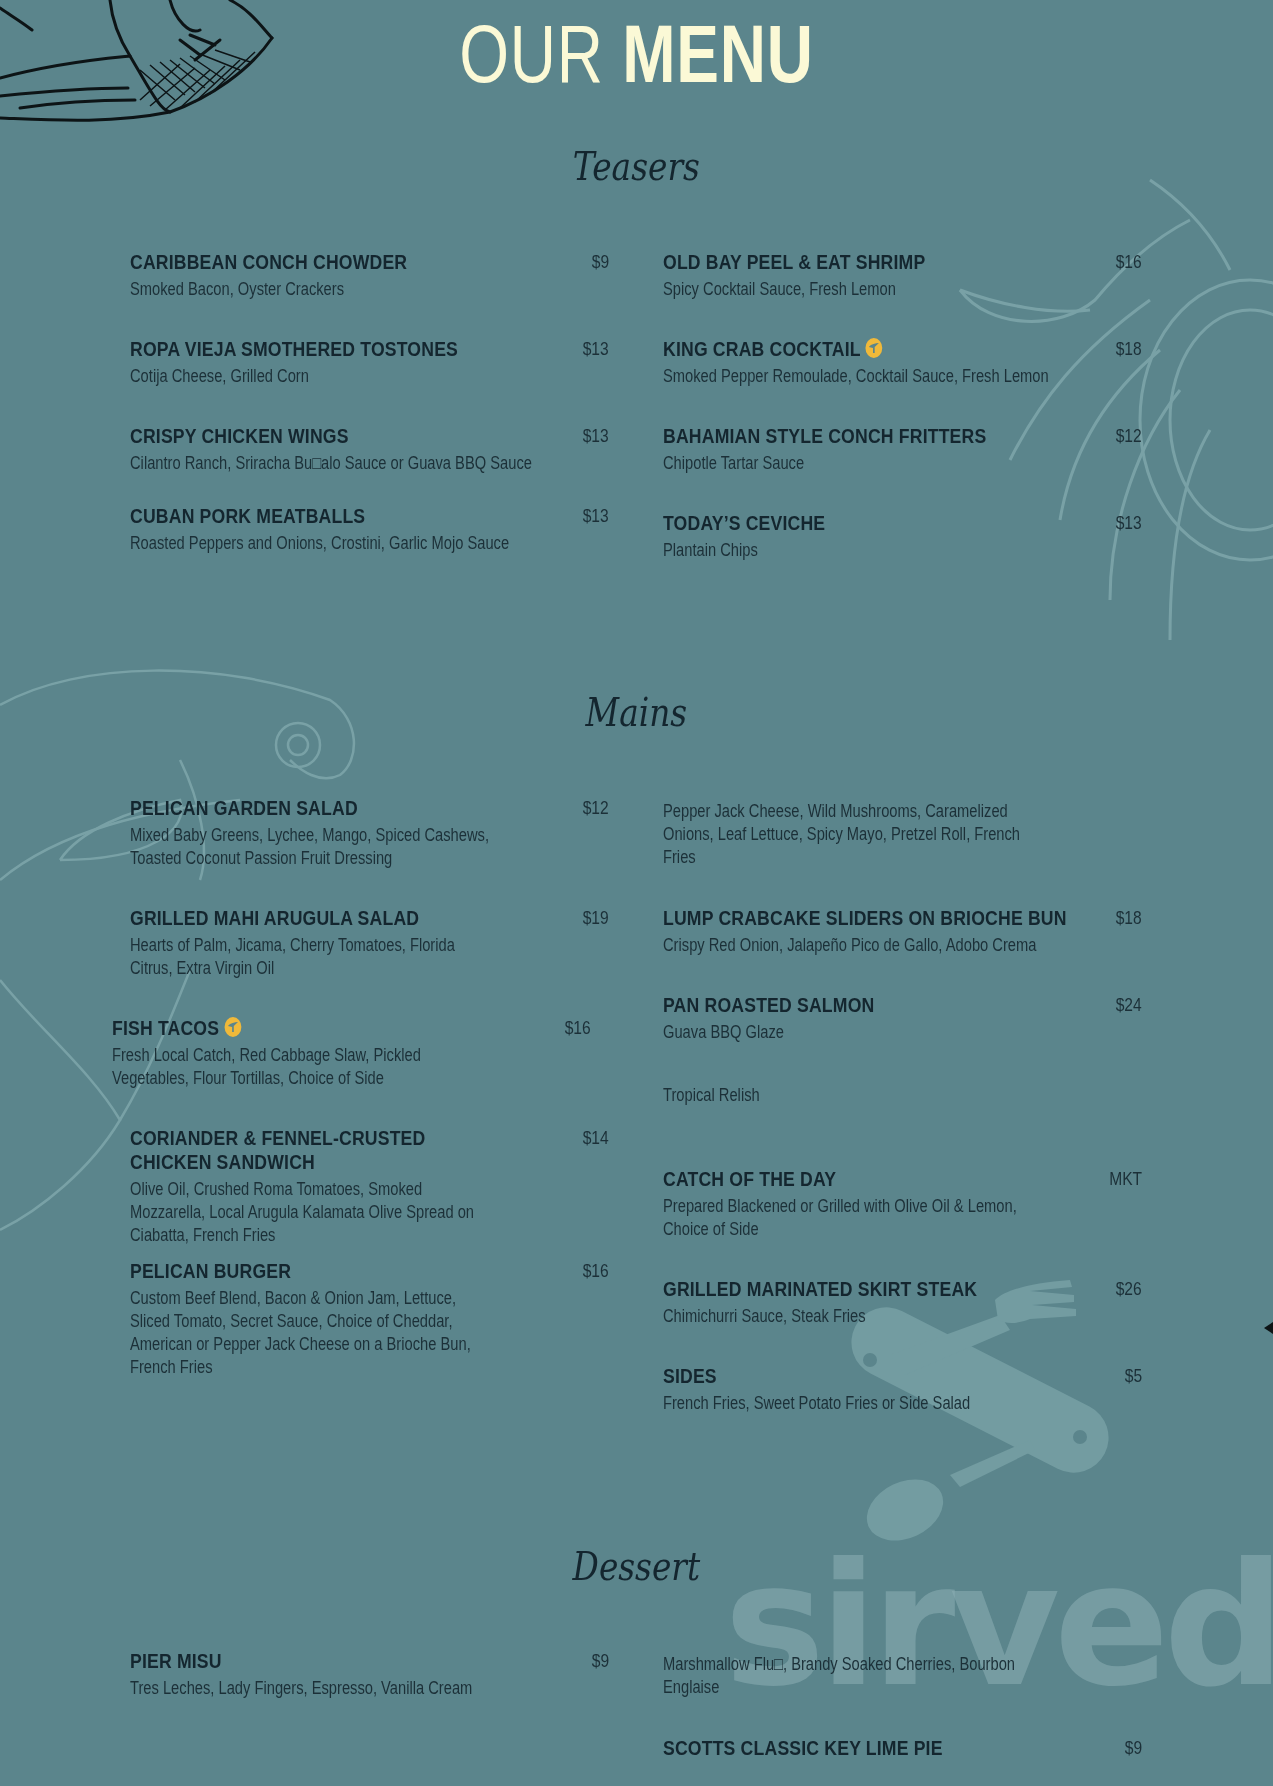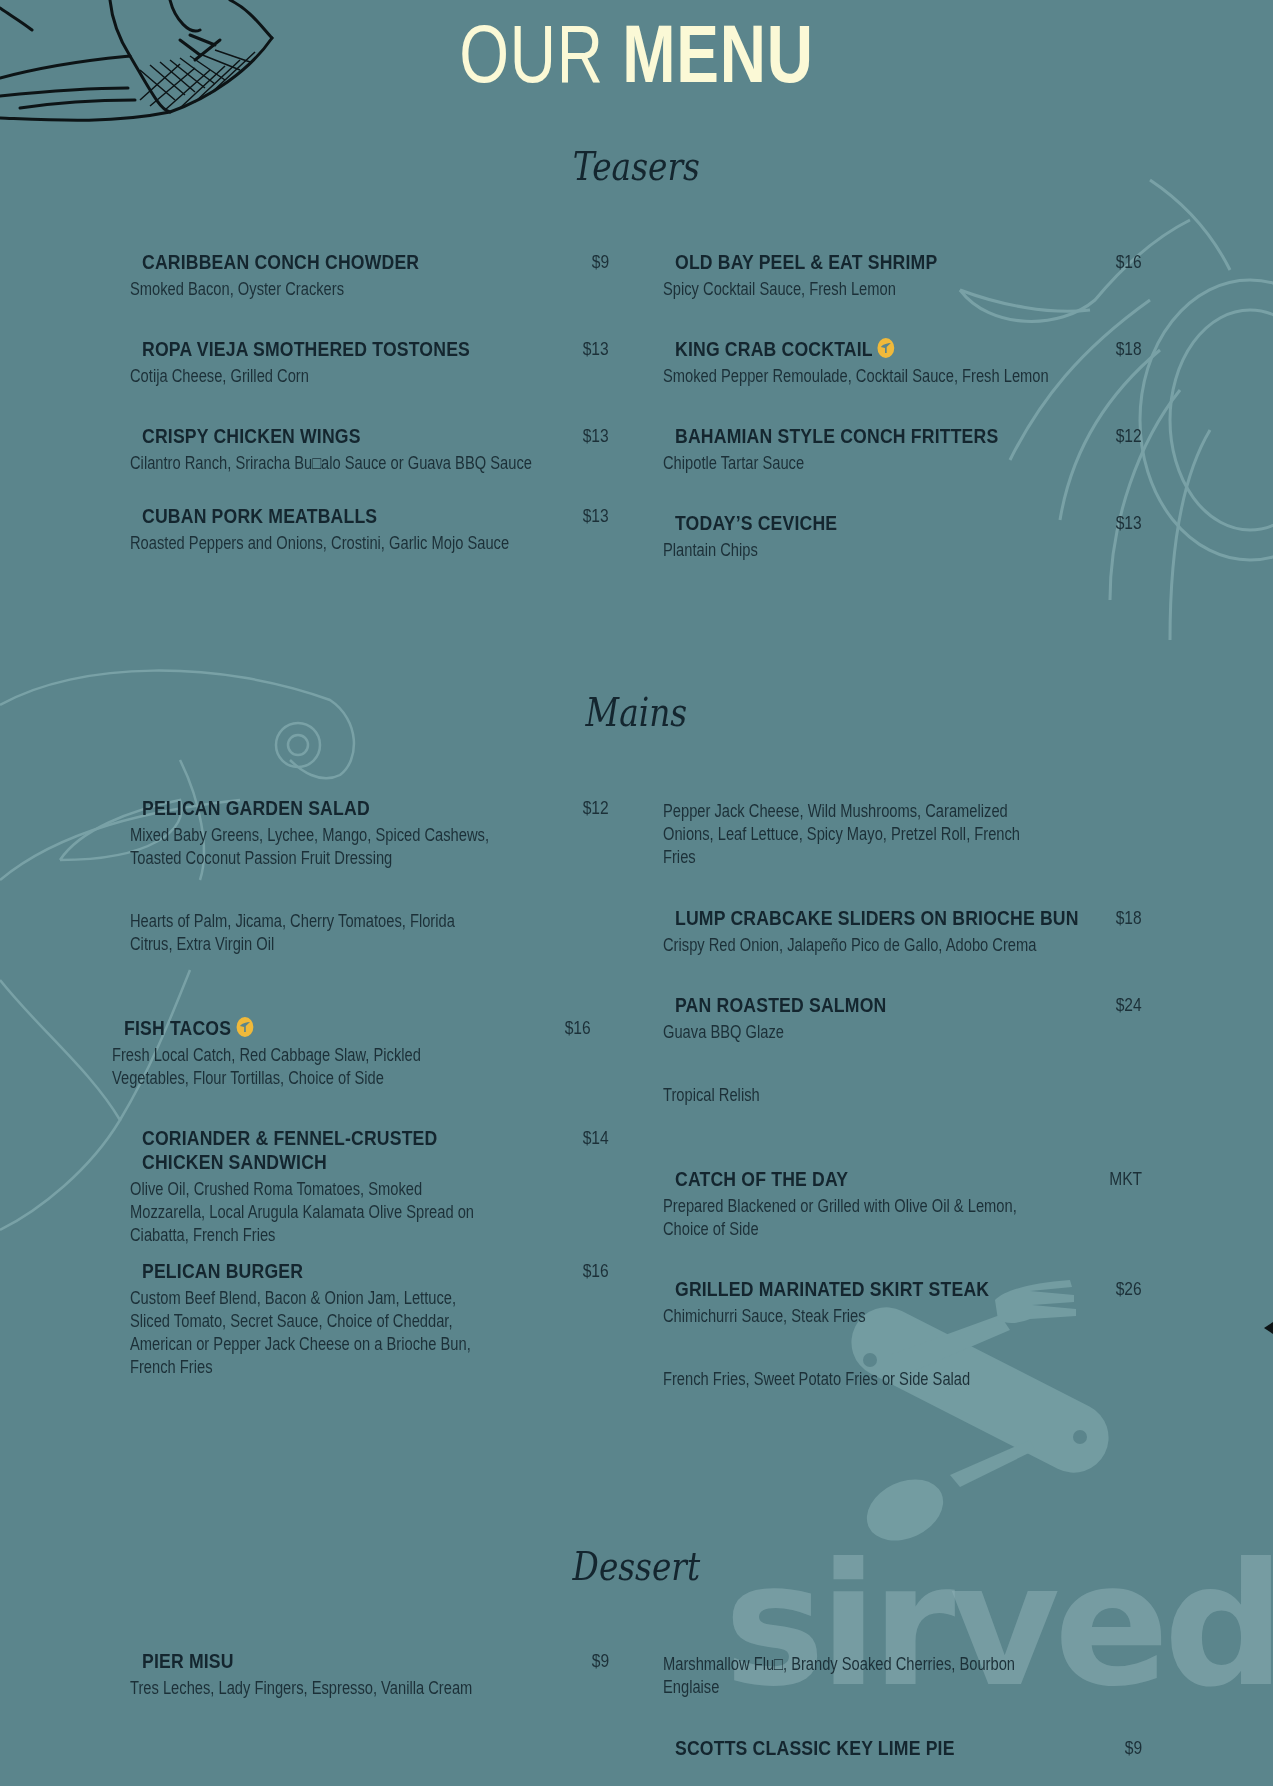--- a/index.html
+++ b/index.html
@@ -16,21 +16,21 @@
   }
   .title .light { font-weight: 400; }
   .title .bold { font-weight: 700; }
   .section-heading {
     position: absolute; left: 0; width: 1273px; text-align: center;
     font-family: "DejaVu Serif", serif; font-style: italic;
     color: #14262f; font-size: 40px; line-height: 48px;
     transform: scaleX(0.82); transform-origin: 636px 0;
   }
   .item { position: absolute; width: 479px; }
-  .item-head { position: relative; display: flex; justify-content: space-between; align-items: flex-start; margin-left: 12px; }
+  .item-head { position: relative; display: flex; justify-content: space-between; align-items: flex-start; }
   .item-name {
     color: #14262f; font-weight: 700; font-size: 21px; line-height: 24px;
     text-transform: uppercase; letter-spacing: 0.2px; max-width: 400px;
     font-family: "Liberation Sans", sans-serif;
     transform: scaleX(0.84); transform-origin: 0 0; white-space: nowrap;
   }
   .item-name.wrap { white-space: normal; width: 440px; }
   .item-price {
     color: #1c3038; font-size: 19px; line-height: 24px; font-weight: 400;
     position: absolute; right: 0; top: 0;
@@ -189,20 +189,24 @@
 <div class="section-heading" style="top:688px">Mains</div>
 
 <div class="item" style="left:130px;top:796px">
   <div class="item-head">
       <span class="item-name">PELICAN GARDEN SALAD</span>
       <span class="item-price">$12</span>
     </div>
   <div class="item-desc">Mixed Baby Greens, Lychee, Mango, Spiced Cashews, Toasted Coconut Passion Fruit Dressing</div>
 </div>
 <div class="item" style="left:130px;top:906px">
+  <div class="item-head">
+      <span class="item-name">GRILLED MAHI ARUGULA SALAD</span>
+      <span class="item-price">$19</span>
+    </div>
   <div class="item-desc">Hearts of Palm, Jicama, Cherry Tomatoes, Florida Citrus, Extra Virgin Oil</div>
 </div>
 <div class="item" style="left:112px;top:1016px">
   <div class="item-head">
       <span class="item-name"><span>FISH TACOS</span><span class="badge"><svg width="20" height="20" viewBox="0 0 20 20">
             <path d="M4 9 C7 6 12 5 16 5 L11 9 L11 15 L9 15 L9 10 Z" fill="#5b858c"></path>
           </svg></span></span>
       <span class="item-price">$16</span>
     </div>
   <div class="item-desc">Fresh Local Catch, Red Cabbage Slaw, Pickled Vegetables, Flour Tortillas, Choice of Side</div>
@@ -250,20 +254,24 @@
   <div class="item-desc">Prepared Blackened or Grilled with Olive Oil &amp; Lemon, Choice of Side</div>
 </div>
 <div class="item" style="left:663px;top:1277px">
   <div class="item-head">
       <span class="item-name">GRILLED MARINATED SKIRT STEAK</span>
       <span class="item-price">$26</span>
     </div>
   <div class="item-desc">Chimichurri Sauce, Steak Fries</div>
 </div>
 <div class="item" style="left:663px;top:1364px">
+  <div class="item-head">
+      <span class="item-name">SIDES</span>
+      <span class="item-price">$5</span>
+    </div>
   <div class="item-desc">French Fries, Sweet Potato Fries or Side Salad</div>
 </div>
 
 <div class="section-heading" style="top:1542px">Dessert</div>
 
 <div class="item" style="left:130px;top:1649px">
   <div class="item-head">
       <span class="item-name">PIER MISU</span>
       <span class="item-price">$9</span>
     </div>

